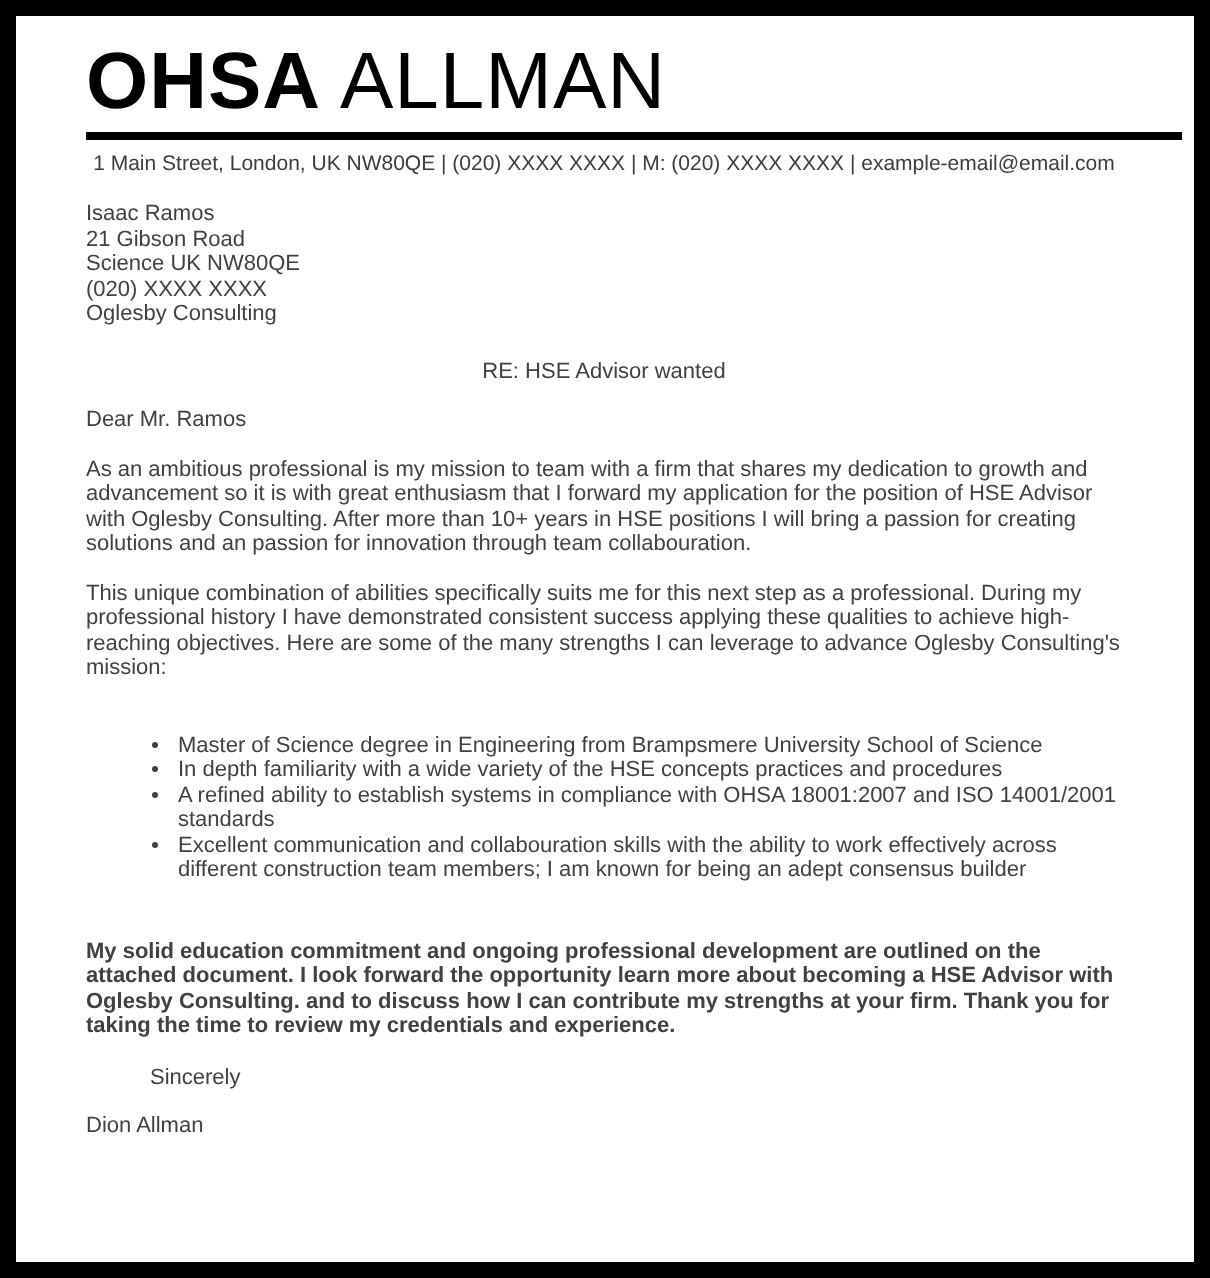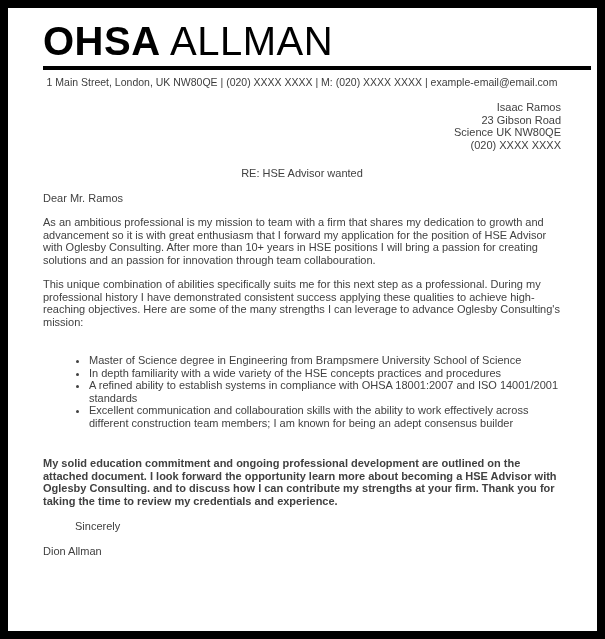--- a/index.html
+++ b/index.html
@@ -37,21 +37,21 @@
     margin-top: 6px;
     font-size: 10.5px;
     line-height: 13px;
     white-space: nowrap;
     color: #3d3d3d;
     text-align: center;
   }
   
   .bodytext { font-size: 11px; line-height: 12.5px; }
   .recipient { margin-top: 12px; }
-  .recipient div { line-height: 12.5px; text-align: right; }
+  .recipient div { line-height: 12.5px; }
   p { margin: 0; }
   .subject    { margin-top: 16px; text-align: center; }
   .salutation { margin-top: 12px; }
   .para       { margin-top: 12px; max-width: 524px; }
   ul.strengths {
     margin: 26px 0 0 0;
     padding: 0 0 0 46px;
   }
   ul.strengths li {
     max-width: 470px;
@@ -72,23 +72,24 @@
       <h1 class="name"><span class="first">OHSA</span>
         <span class="last">ALLMAN</span></h1>
       <div class="rule"></div>
       <div class="contact">1 Main Street, London, UK NW80QE  |  (020) XXXX XXXX  |  M: (020) XXXX XXXX  |  example-email@email.com</div>
     </header>
 
     <main class="bodytext">
 
       <div class="recipient">
         <div>Isaac Ramos</div>
-        <div>23 Gibson Road</div>
+        <div>21 Gibson Road</div>
         <div>Science UK NW80QE</div>
         <div>(020) XXXX XXXX</div>
+        <div>Oglesby Consulting</div>
       </div>
 
       <p class="subject">RE: HSE Advisor wanted</p>
 
       <p class="salutation">Dear Mr. Ramos</p>
 
       <p class="para">As an ambitious professional is my mission to team with a firm that shares my dedication to growth and advancement so it is with great enthusiasm that I forward my application for the position of HSE Advisor with Oglesby Consulting. After more than 10+ years in HSE positions I will bring a passion for creating solutions and an passion for innovation through team collabouration.</p>
 
       <p class="para">This unique combination of abilities specifically suits me for this next step as a professional. During my professional history I have demonstrated consistent success applying these qualities to achieve high-reaching objectives. Here are some of the many strengths I can leverage to advance Oglesby Consulting's mission:</p>
 

